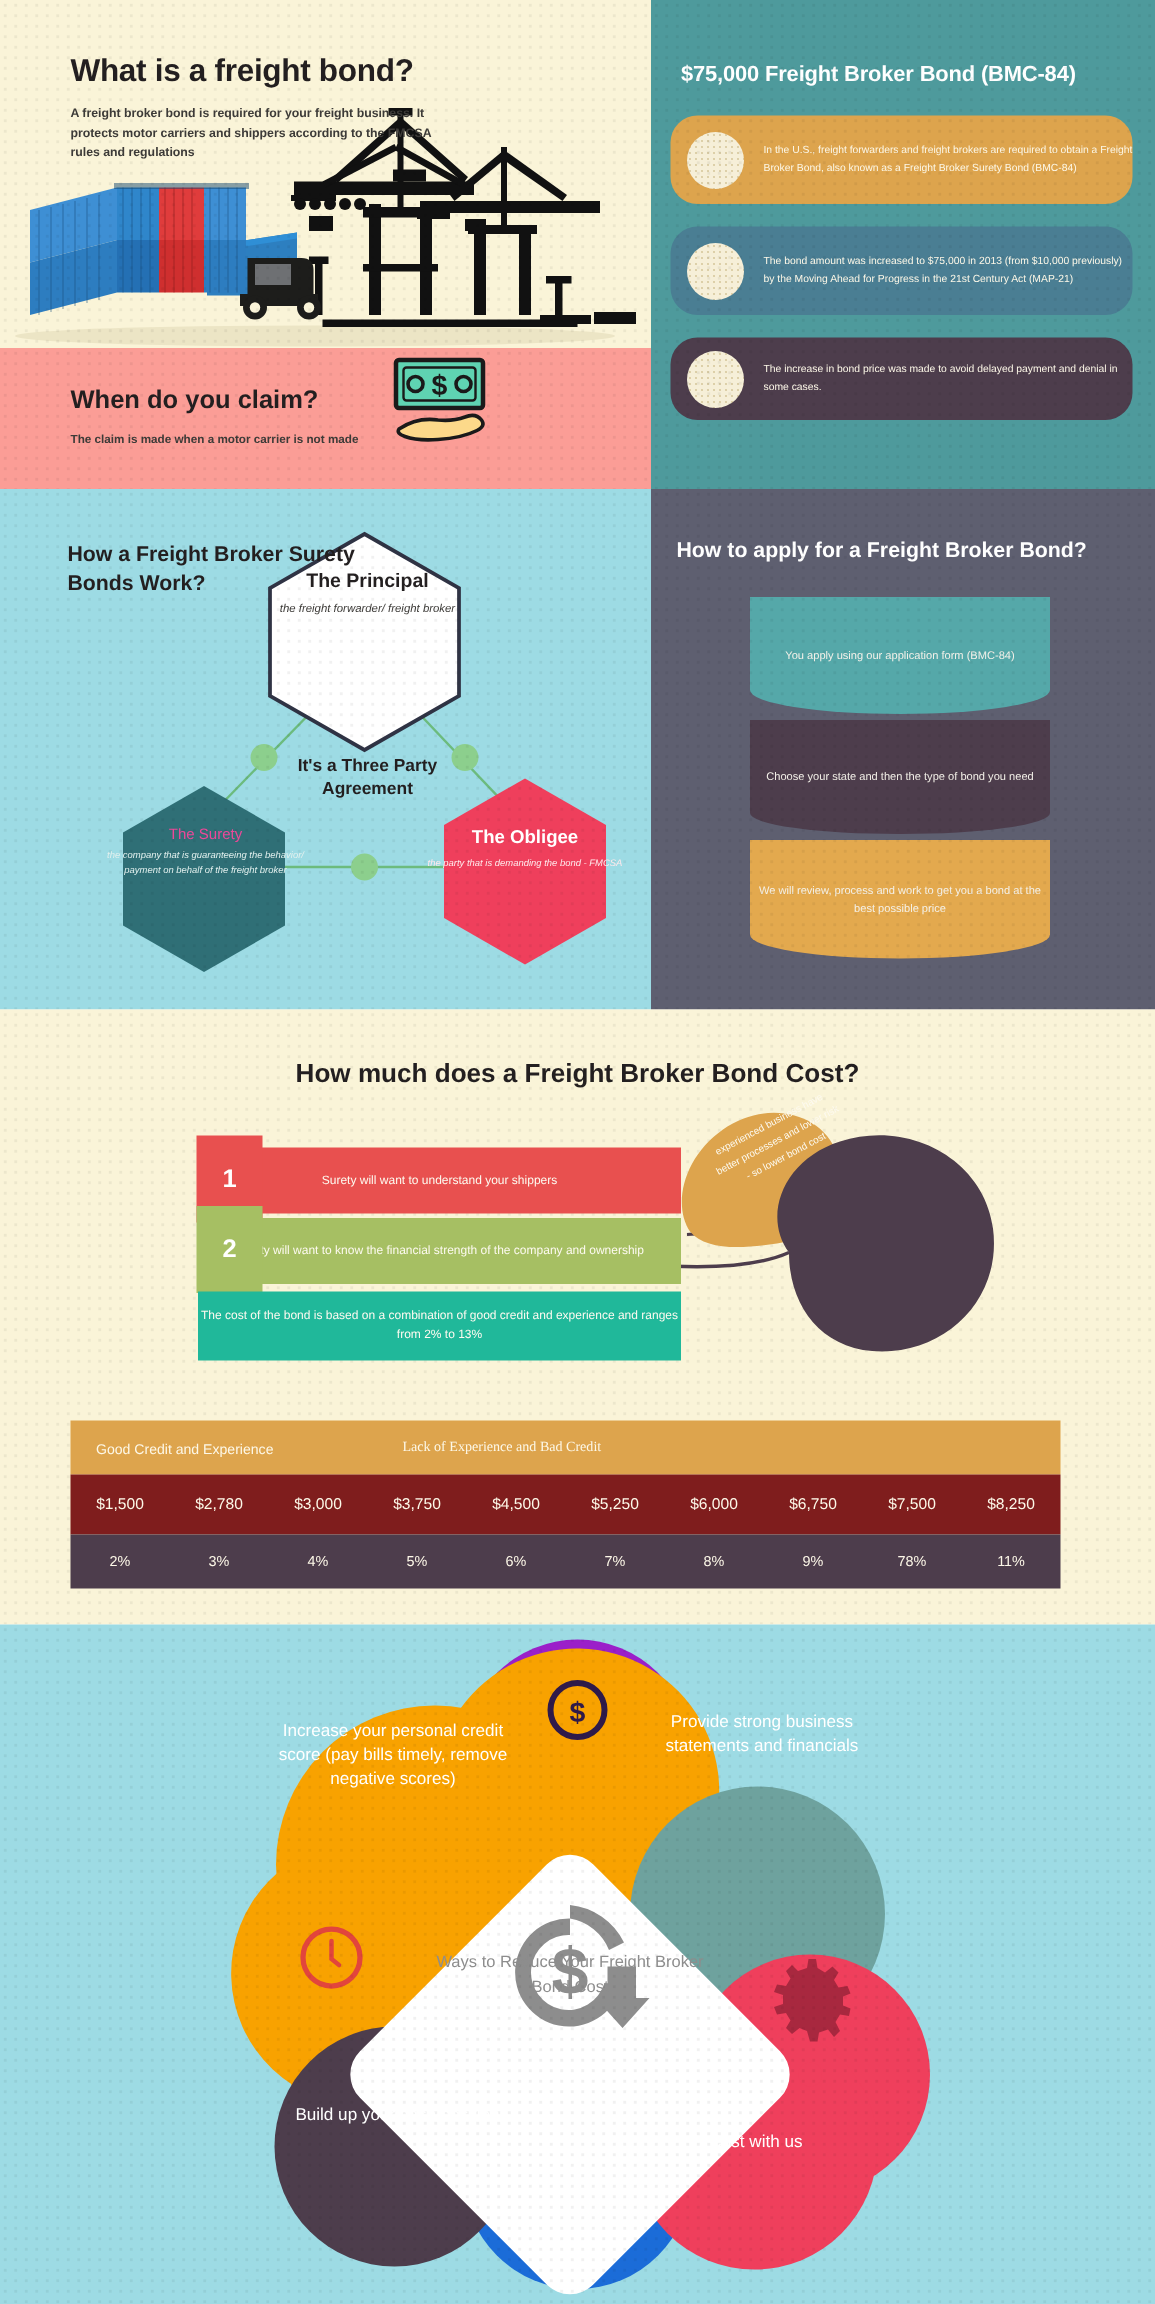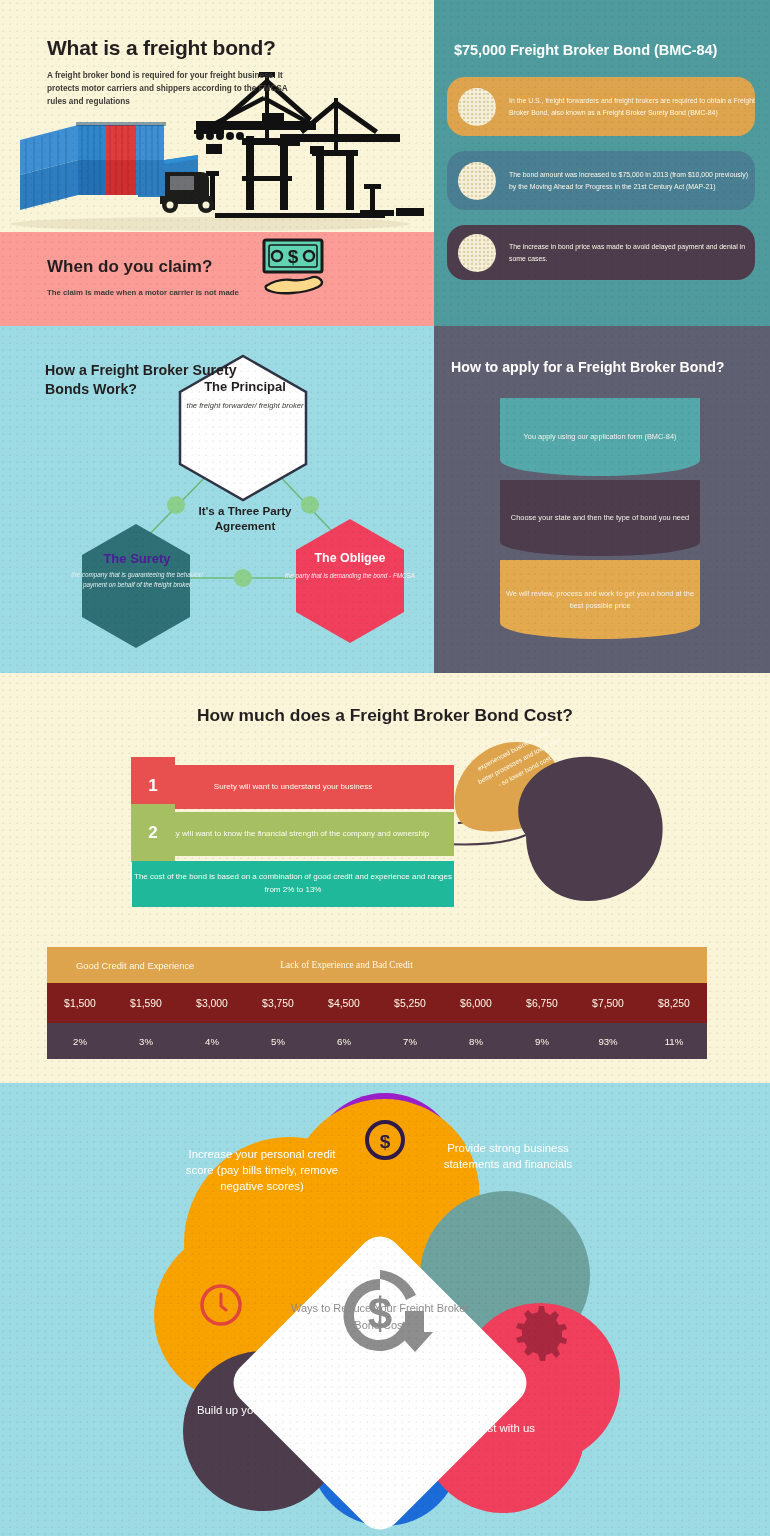--- a/index.html
+++ b/index.html
@@ -80,21 +80,21 @@
   #sec-hex h2{
     position:absolute; left:45px; top:35px; width:200px;
     font-size:14.2px; line-height:1.32; font-weight:bold; color:#231f20;
   }
   #hex-svg{ position:absolute; left:0; top:0; width:434px; height:347px; }
   .hexlabel{ position:absolute; text-align:center; }
   #hex-principal{ left:175px; top:379px; width:140px; }
   #hex-principal .t{ font-size:13px; font-weight:bold; color:#231f20; }
   #hex-principal .s{ font-size:7.6px; font-style:italic; line-height:1.62; color:#3d3b38; margin-top:6px;}
   #hex-surety{ left:70px; top:551px; width:134px; }
-  #hex-surety .t{ font-size:13px; font-weight:bold; color:#4c1d95; }
+  #hex-surety .t{ font-size:10px; font-weight:normal; color:#ec4899; }
   #hex-surety .s{ font-size:6.3px; font-style:italic; line-height:1.62; color:#e2f0ee; margin-top:4px;}
   #hex-obligee{ left:283px; top:551px; width:134px; }
   #hex-obligee .t{ font-size:12.4px; font-weight:bold; color:#ffffff; }
   #hex-obligee .s{ font-size:6.3px; font-style:italic; line-height:1.62; color:#ffe9ec; margin-top:6px;}
   #hex-center{
     position:absolute; left:193px; top:503px; width:104px; text-align:center;
     font-size:11.6px; line-height:1.3; font-weight:bold; color:#231f20;
   }
 
   
@@ -149,21 +149,21 @@
   }
   #blob2-txt{
     left:545px; top:802px; width:118px;
     font-size:7.1px; line-height:1.62;
   }
 
   
   #price-table{ position:absolute; left:47px; top:947px; width:660px; }
   #price-head{
     height:36px; background:#dda44d; display:flex; align-items:center;
-    color:#fdf8e8; font-size:9.4px;padding-left:12px;
+    color:#fdf8e8; font-size:9.4px;
   }
   #price-head .h1{ margin-left:17px; }
   #price-head .h2{ margin-left:86px;font-family:Liberation Serif, serif; }
   #price-values, #price-rates{ display:flex; }
   #price-values{ height:40px; background:#7f1d1d; }
   #price-rates{ height:36px; background:#4d3d4c; }
   #price-values .cell, #price-rates .cell{
     flex:1; display:flex; align-items:center; justify-content:center;
     color:#fdf8e8;
   }
@@ -364,58 +364,58 @@
 
   <svg class="blob-art" viewBox="0 0 260 190">
     <path d="M28 98 C60 96 70 95 84 92" stroke="#4d3d4c" stroke-width="2" fill="none"></path>
     <path d="M0 118 C50 122 78 118 96 110" stroke="#4d3d4c" stroke-width="2.2" fill="none"></path>
     <path d="M30 96 C18 78 26 46 52 28 C80 8 118 16 128 44 C138 72 116 100 88 104 C62 108 40 108 30 96 Z" fill="#dda44d"></path>
     <path d="M96 110 C78 86 92 48 130 36 C176 21 226 48 232 94 C238 140 202 176 158 176 C118 176 96 146 96 110 Z" fill="#4d3d4c"></path>
   </svg>
 
   <div class="costbar" id="cb1">
     <div class="num">1</div>
-    <div class="bartxt">Surety will want to understand your business</div>
+    <div class="bartxt">Surety will want to understand your shippers</div>
   </div>
   <div class="costbar" id="cb2">
     <div class="num">2</div>
     <div class="bartxt">Surety will want to know the financial strength of the company and ownership</div>
   </div>
   <div class="costbar" id="cb3">
     <div class="bartxt">The cost of the bond is based on a combination of good credit and experience and ranges from 2% to 13%</div>
   </div>
   <div class="blob-txt" id="blob1-txt">experienced business have better processes and lower risk - so lower bond cost</div>
 
   <div id="price-table">
     <div id="price-head">
       <span class="h1">Good Credit and Experience</span>
       <span class="h2">Lack of Experience and Bad Credit</span>
     </div>
     <div id="price-values">
       <span class="cell">$1,500</span>
-      <span class="cell">$1,590</span>
+      <span class="cell">$2,780</span>
       <span class="cell">$3,000</span>
       <span class="cell">$3,750</span>
       <span class="cell">$4,500</span>
       <span class="cell">$5,250</span>
       <span class="cell">$6,000</span>
       <span class="cell">$6,750</span>
       <span class="cell">$7,500</span>
       <span class="cell">$8,250</span>
     </div>
     <div id="price-rates">
       <span class="cell">2%</span>
       <span class="cell">3%</span>
       <span class="cell">4%</span>
       <span class="cell">5%</span>
       <span class="cell">6%</span>
       <span class="cell">7%</span>
       <span class="cell">8%</span>
       <span class="cell">9%</span>
-      <span class="cell">93%</span>
+      <span class="cell">78%</span>
       <span class="cell">11%</span>
     </div>
   </div>
 
   <section id="sec-flower" class="dots">
     <svg id="flower-svg" viewBox="0 0 770 453">
 
       <path d="M385 10 a76 76 0 0 1 76 76 v76 h-152 v-76 a76 76 0 0 1 76 -76 z" fill="#9b1fc9"></path>
 
       <path d="M309 291 h152 v76 a76 76 0 0 1 -76 76 a76 76 0 0 1 -76 -76 z" fill="#1b6cd8"></path>

